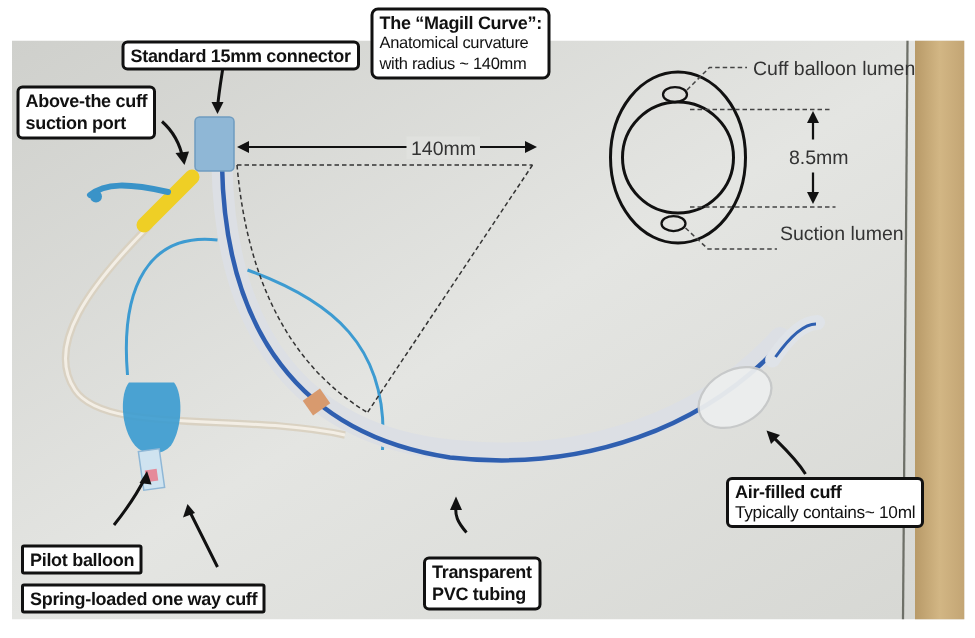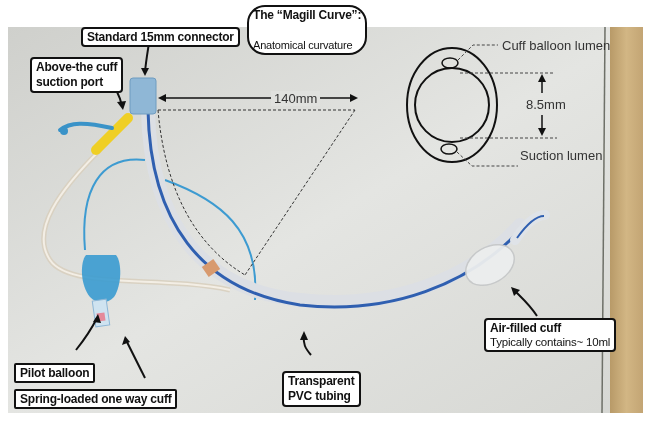--- a/index.html
+++ b/index.html
@@ -95,28 +95,29 @@
     <polygon points="123,110 117,102 126,101"></polygon>
     <polygon points="98,314 93,322 101,323"></polygon>
     <polygon points="125,336 122,345 130,342"></polygon>
     <polygon points="304,331 300,340 308,340"></polygon>
     <polygon points="511,287 514,296 520,290"></polygon>
   </g>
 </svg>
 
 <div class="callout bold" style="left:81px;top:15px;">Standard 15mm connector</div>
 
-<div class="callout bold" style="left:30px;top:45px;line-height:15px;">
+<div class="callout bold" style="left:11px;top:45px;line-height:15px;">
   <div>Above-the cuff</div>
   <div>suction port</div>
 </div>
 
-<div class="callout" style="left:247px;top:5px;border-radius:18px;line-height:14px;">
+<div class="callout" style="left:247px;top:5px;border-radius:5px;line-height:14px;">
   <div style="font-weight:bold;font-size:12px;">The “Magill Curve”:</div>
-  <div style="font-size:11px;margin-top:16px;">Anatomical curvature</div>
+  <div style="font-size:11px;">Anatomical curvature</div>
+  <div style="font-size:11px;">with radius ~ 140mm</div>
 </div>
 
 <div class="callout bold" style="left:14px;top:351px;border-radius:2px;">Pilot balloon</div>
 
 <div class="callout bold" style="left:14px;top:377px;border-radius:2px;">Spring-loaded one way cuff</div>
 
 <div class="callout bold" style="left:282px;top:359px;line-height:15px;">
   <div>Transparent</div>
   <div>PVC tubing</div>
 </div>

